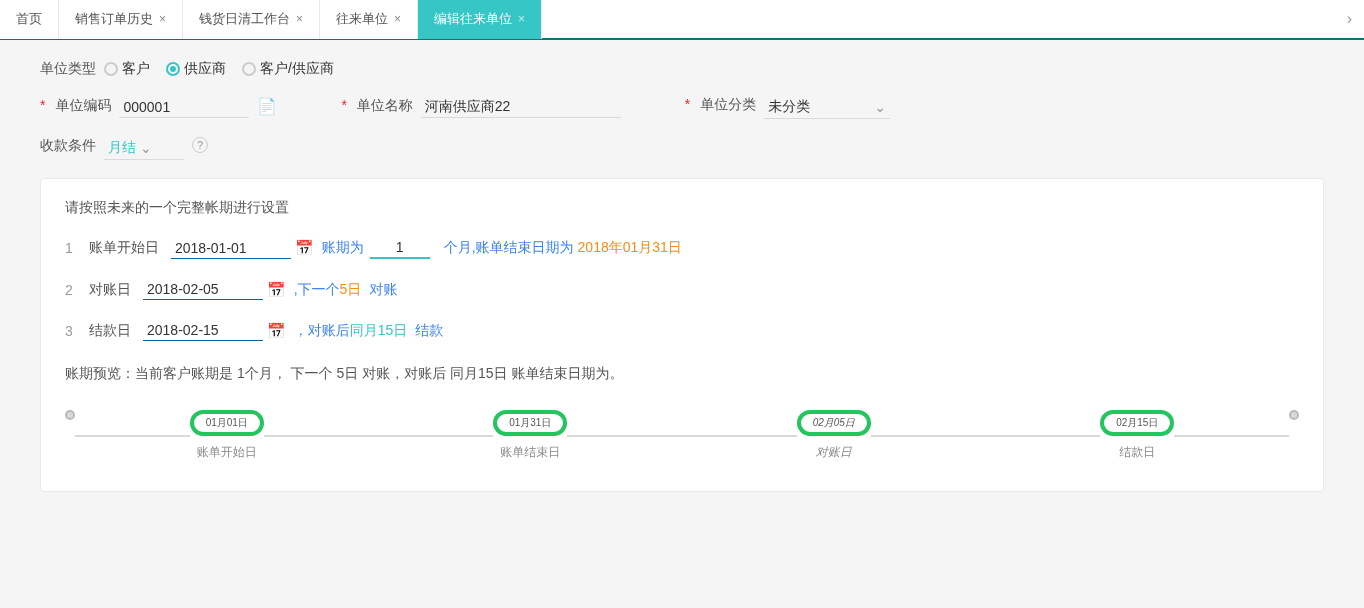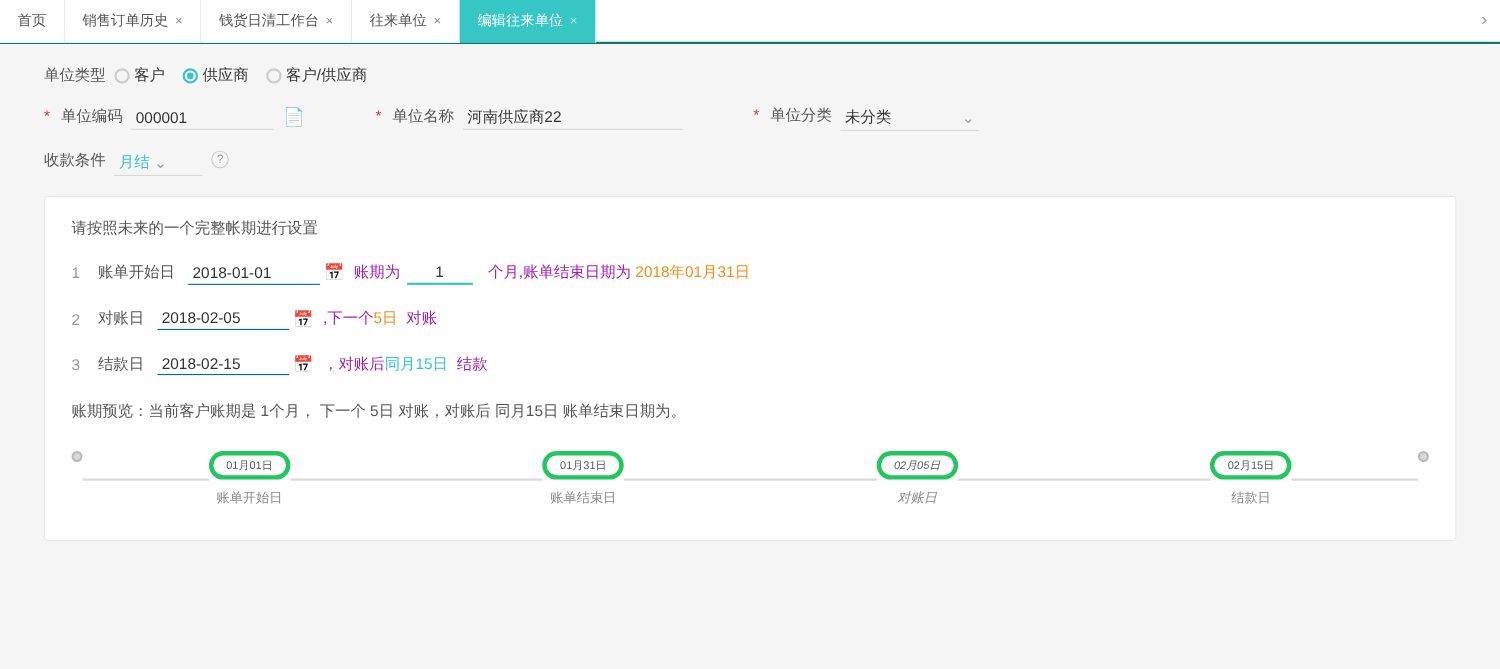--- a/index.html
+++ b/index.html
@@ -132,21 +132,21 @@
     .setting-index {
       width: 24px; color: #999; font-size: 14px; flex-shrink: 0;
     }
     .setting-label { color: #555; margin-right: 12px; white-space: nowrap; }
     .setting-date-input {
       border: none; border-bottom: 1px solid #0369a1; outline: none;
       padding: 2px 4px; font-size: 14px; color: #333; background: transparent;
       width: 120px;
     }
     .cal-icon { color: #36c6c6; cursor: pointer; margin-left: 4px; font-size: 15px; }
-    .setting-note { color: #a21caf; margin-left: 8px; }
+    .setting-note { color: #3b82f6; margin-left: 8px; }
     .highlight-orange { color: #fa8c16; }
     .highlight-teal { color: #36c6c6; }
     .period-input {
       border: none; border-bottom: 2px solid #36c6c6; outline: none;
       padding: 2px 4px; font-size: 14px; color: #333; background: transparent;
       width: 60px; text-align: center;
     }
 
     
     .preview-section {

